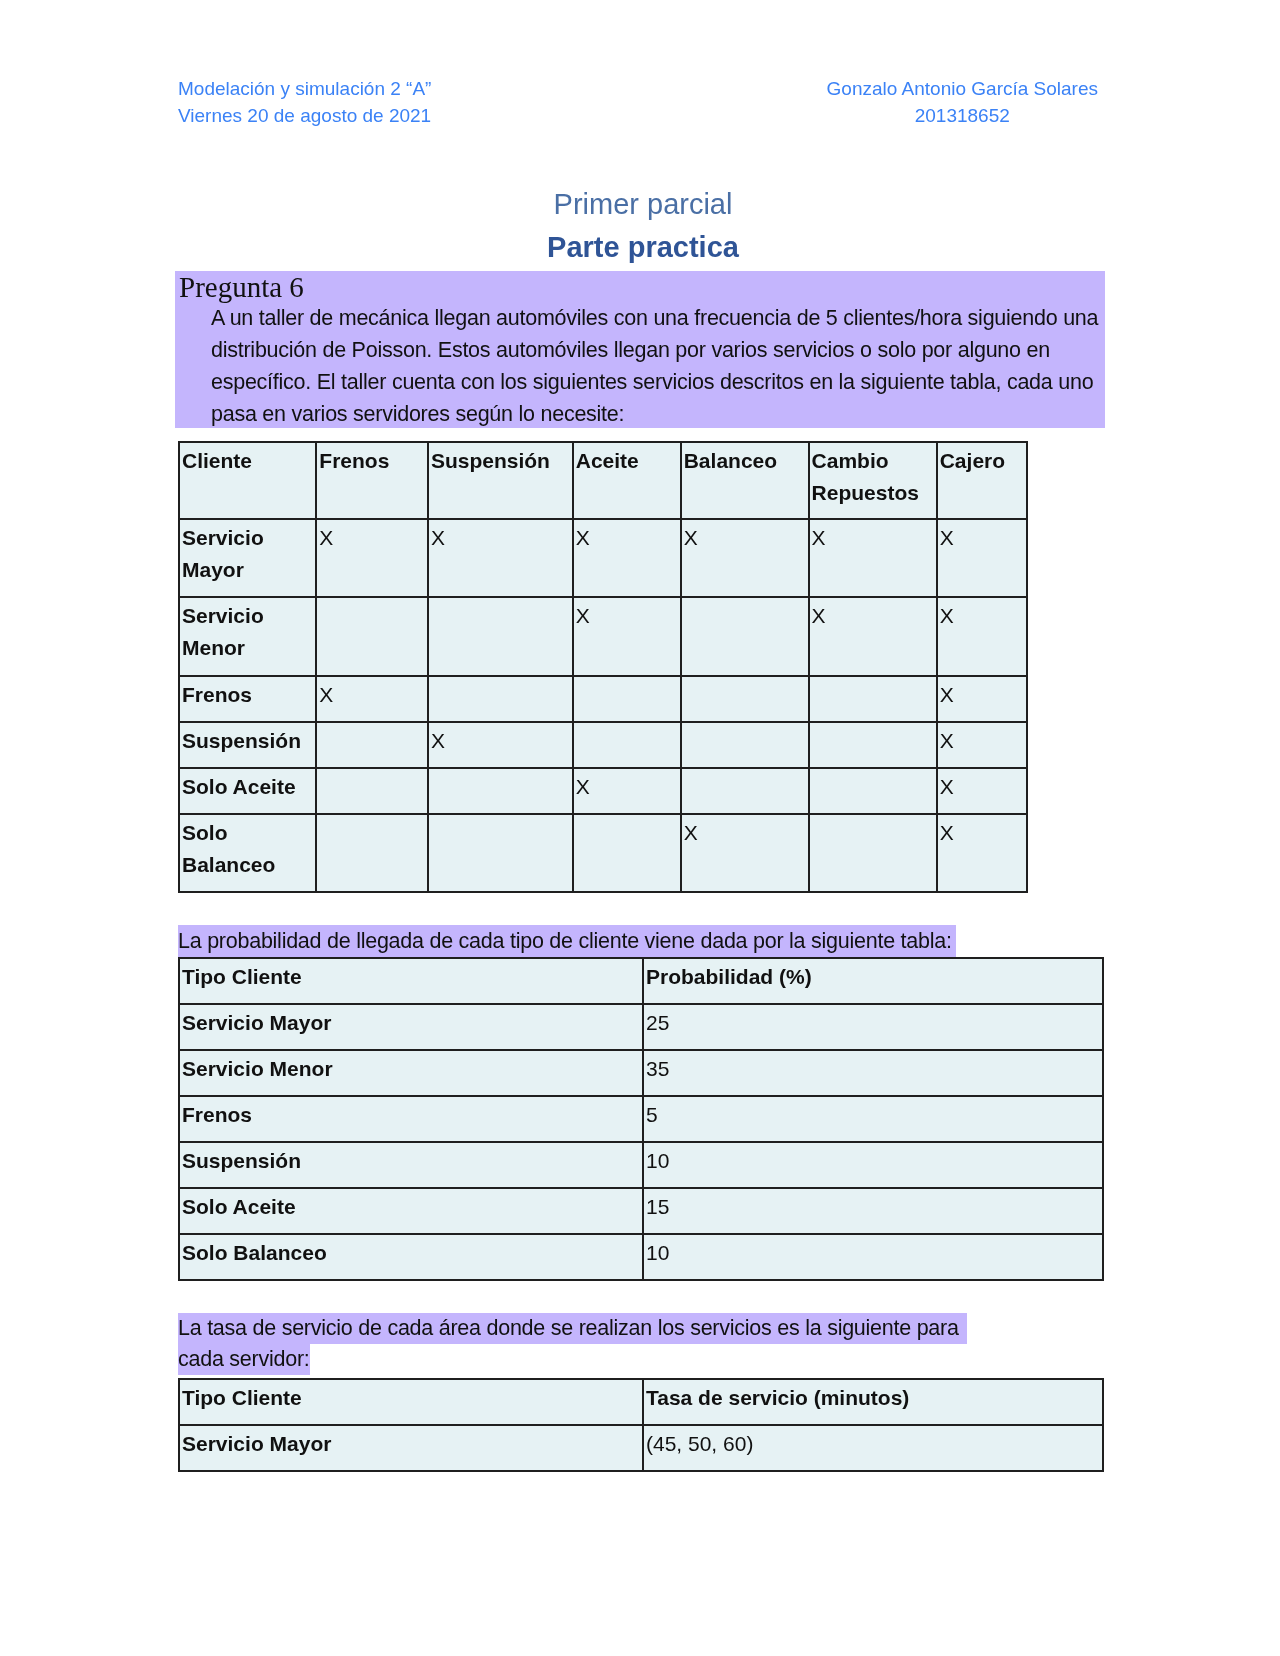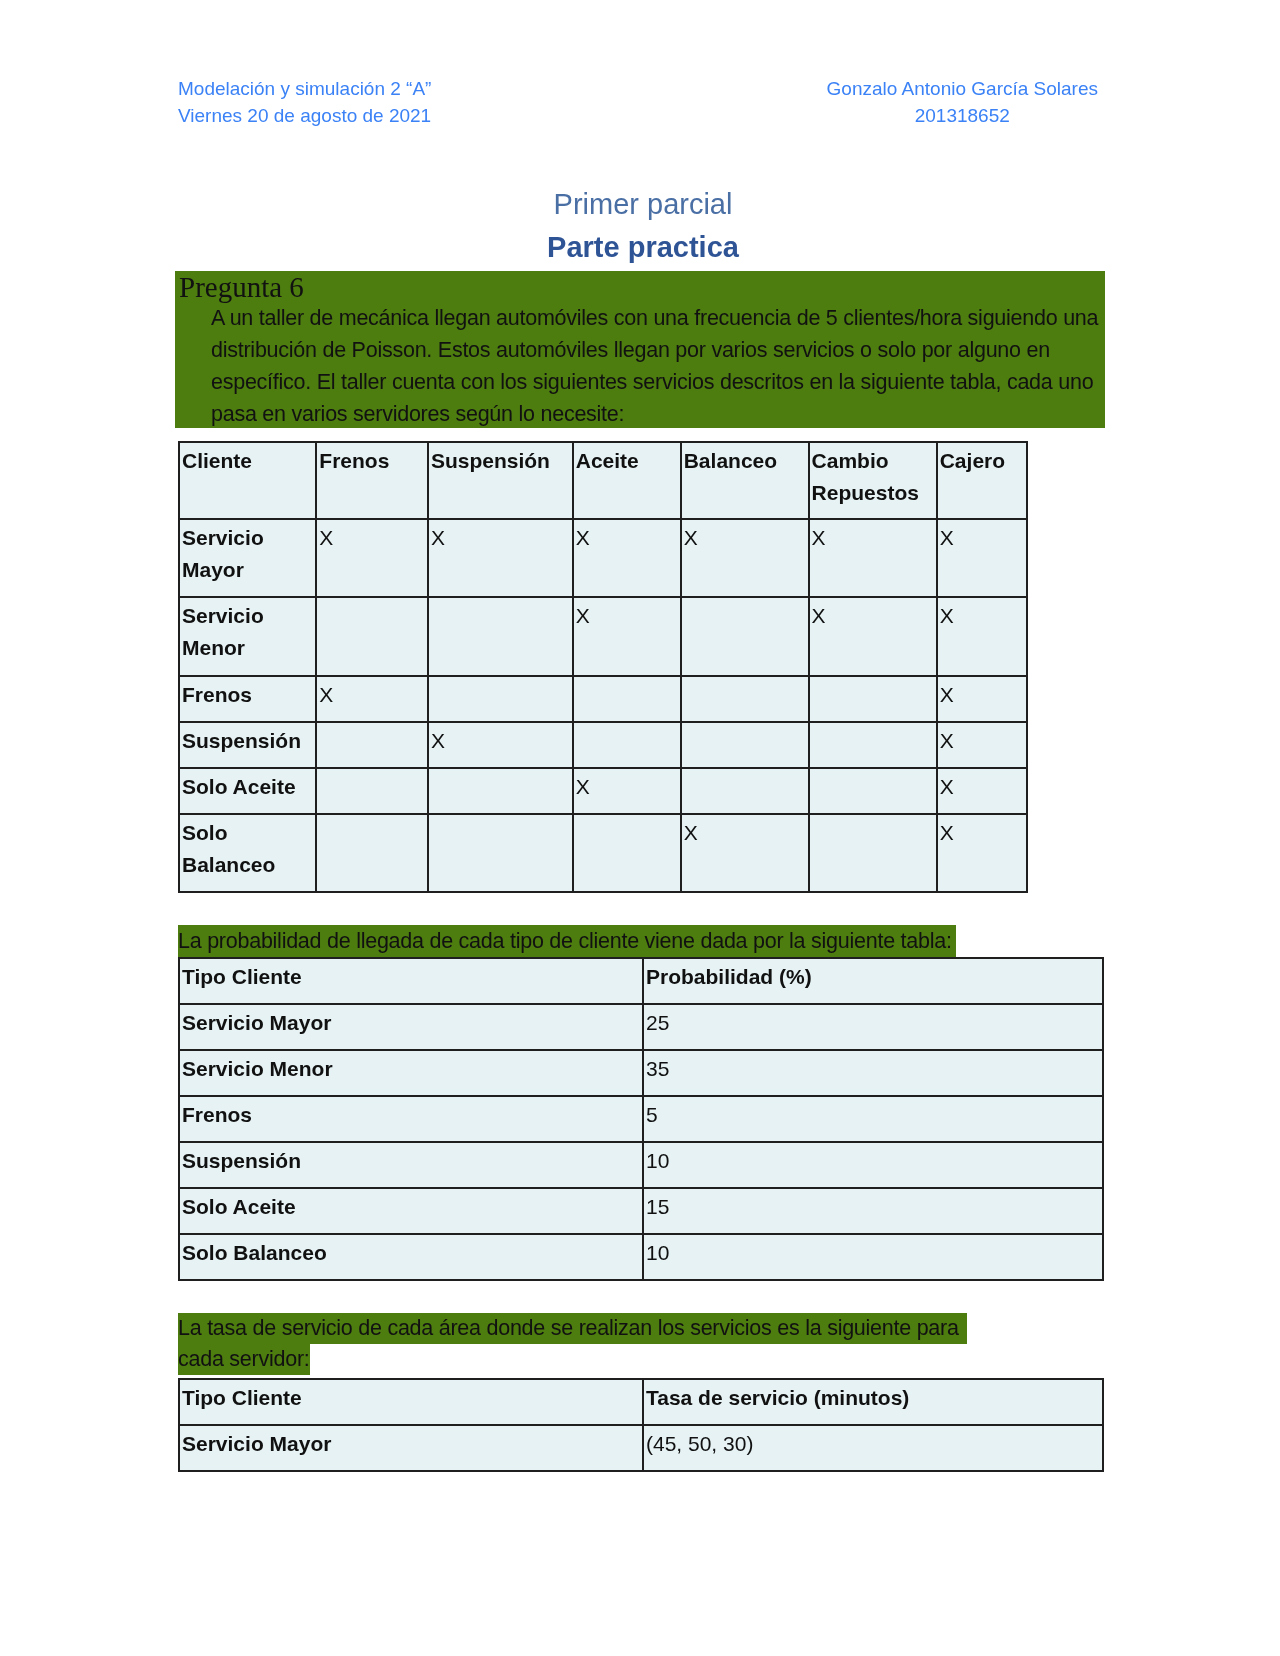--- a/index.html
+++ b/index.html
@@ -6,21 +6,21 @@
   body {
     width: 1280px; height: 1656px; background: #ffffff; position: relative;
     font-family: "Liberation Sans", sans-serif; color: #111111; overflow: hidden;
   }
   .abs { position: absolute; }
   .hdr { font-size: 19px; line-height: 27px; color: #3b82f6; }
   .hdr-left { left: 178px; top: 75px; }
   .hdr-right { right: 182px; top: 75px; text-align: center; }
   .title-light { left: 0; width: 1286px; top: 188px; text-align: center; font-size: 29px; color: #4a6fa5; }
   .title-bold { left: 0; width: 1286px; top: 231px; text-align: center; font-size: 29px; font-weight: bold; color: #2f5496; }
-  .hl { background: #4d7c0f; }
+  .hl { background: #c4b5fd; }
   .qbox { left: 175px; top: 271px; width: 930px; height: 157px; }
   .qtitle { left: 179px; top: 274px; font-family: "Liberation Serif", serif; font-weight: normal; font-size: 29px; line-height: 26px; }
   .qtext { left: 179px; top: 302px; width: 920px; font-size: 21.5px; line-height: 32px; letter-spacing: -0.25px; margin-left: 32px; }
   table { border-collapse: collapse; position: absolute; font-size: 21px; }
   td { border: 2px solid #1f1f1f; background: #e6f2f4; vertical-align: top; padding: 2px 2px 0 2px; line-height: 32px; }
   td.b { font-weight: bold; }
   .t1 { left: 178px; top: 441px; width: 850px; }
   .t1 td { }
   .p2 { left: 178px; top: 925px; font-size: 21.5px; line-height: 32px; padding-right: 4px; letter-spacing: -0.25px; }
   .t2 { left: 178px; top: 957px; width: 926px; }
@@ -172,16 +172,16 @@
       <col style="width:465px">
       <col style="width:461px">
     </colgroup>
   <tbody>
       <tr>
     <td class="b">Tipo Cliente</td>
     <td class="b">Tasa de servicio (minutos)</td>
   </tr>
   <tr>
     <td class="b">Servicio Mayor</td>
-    <td>(45, 50, 30)</td>
+    <td>(45, 50, 60)</td>
   </tr>
 </tbody>
   </table>
 
 </body></html>

